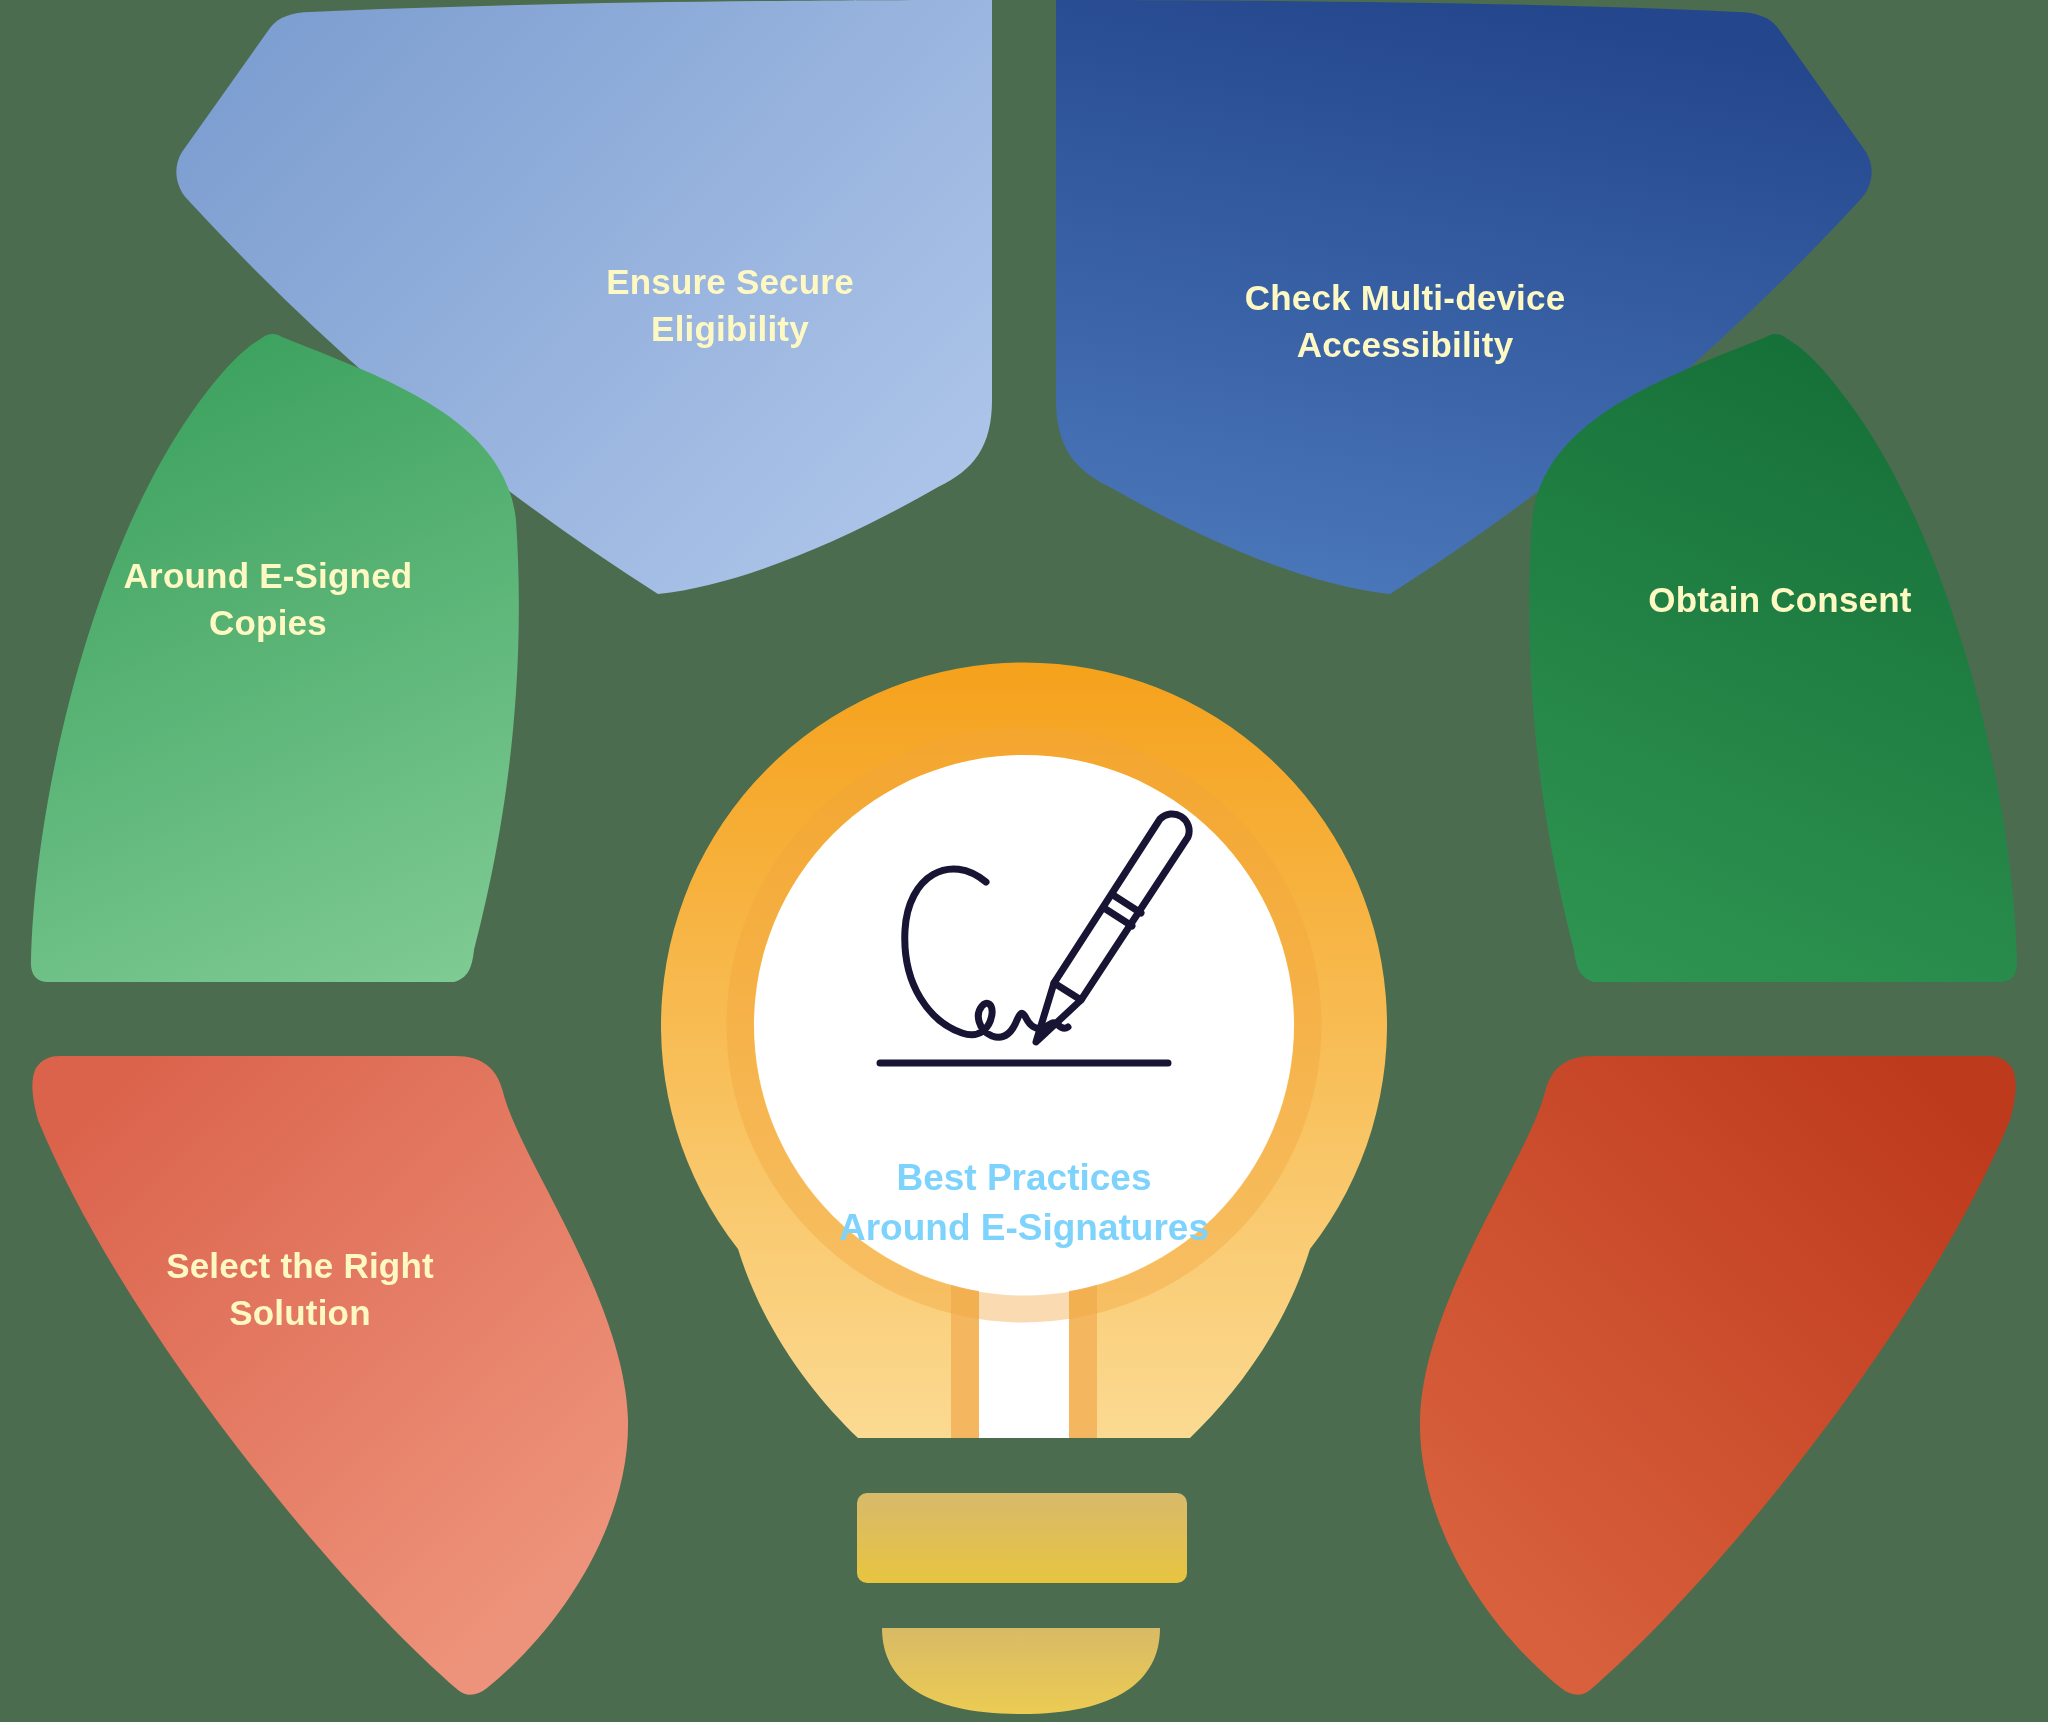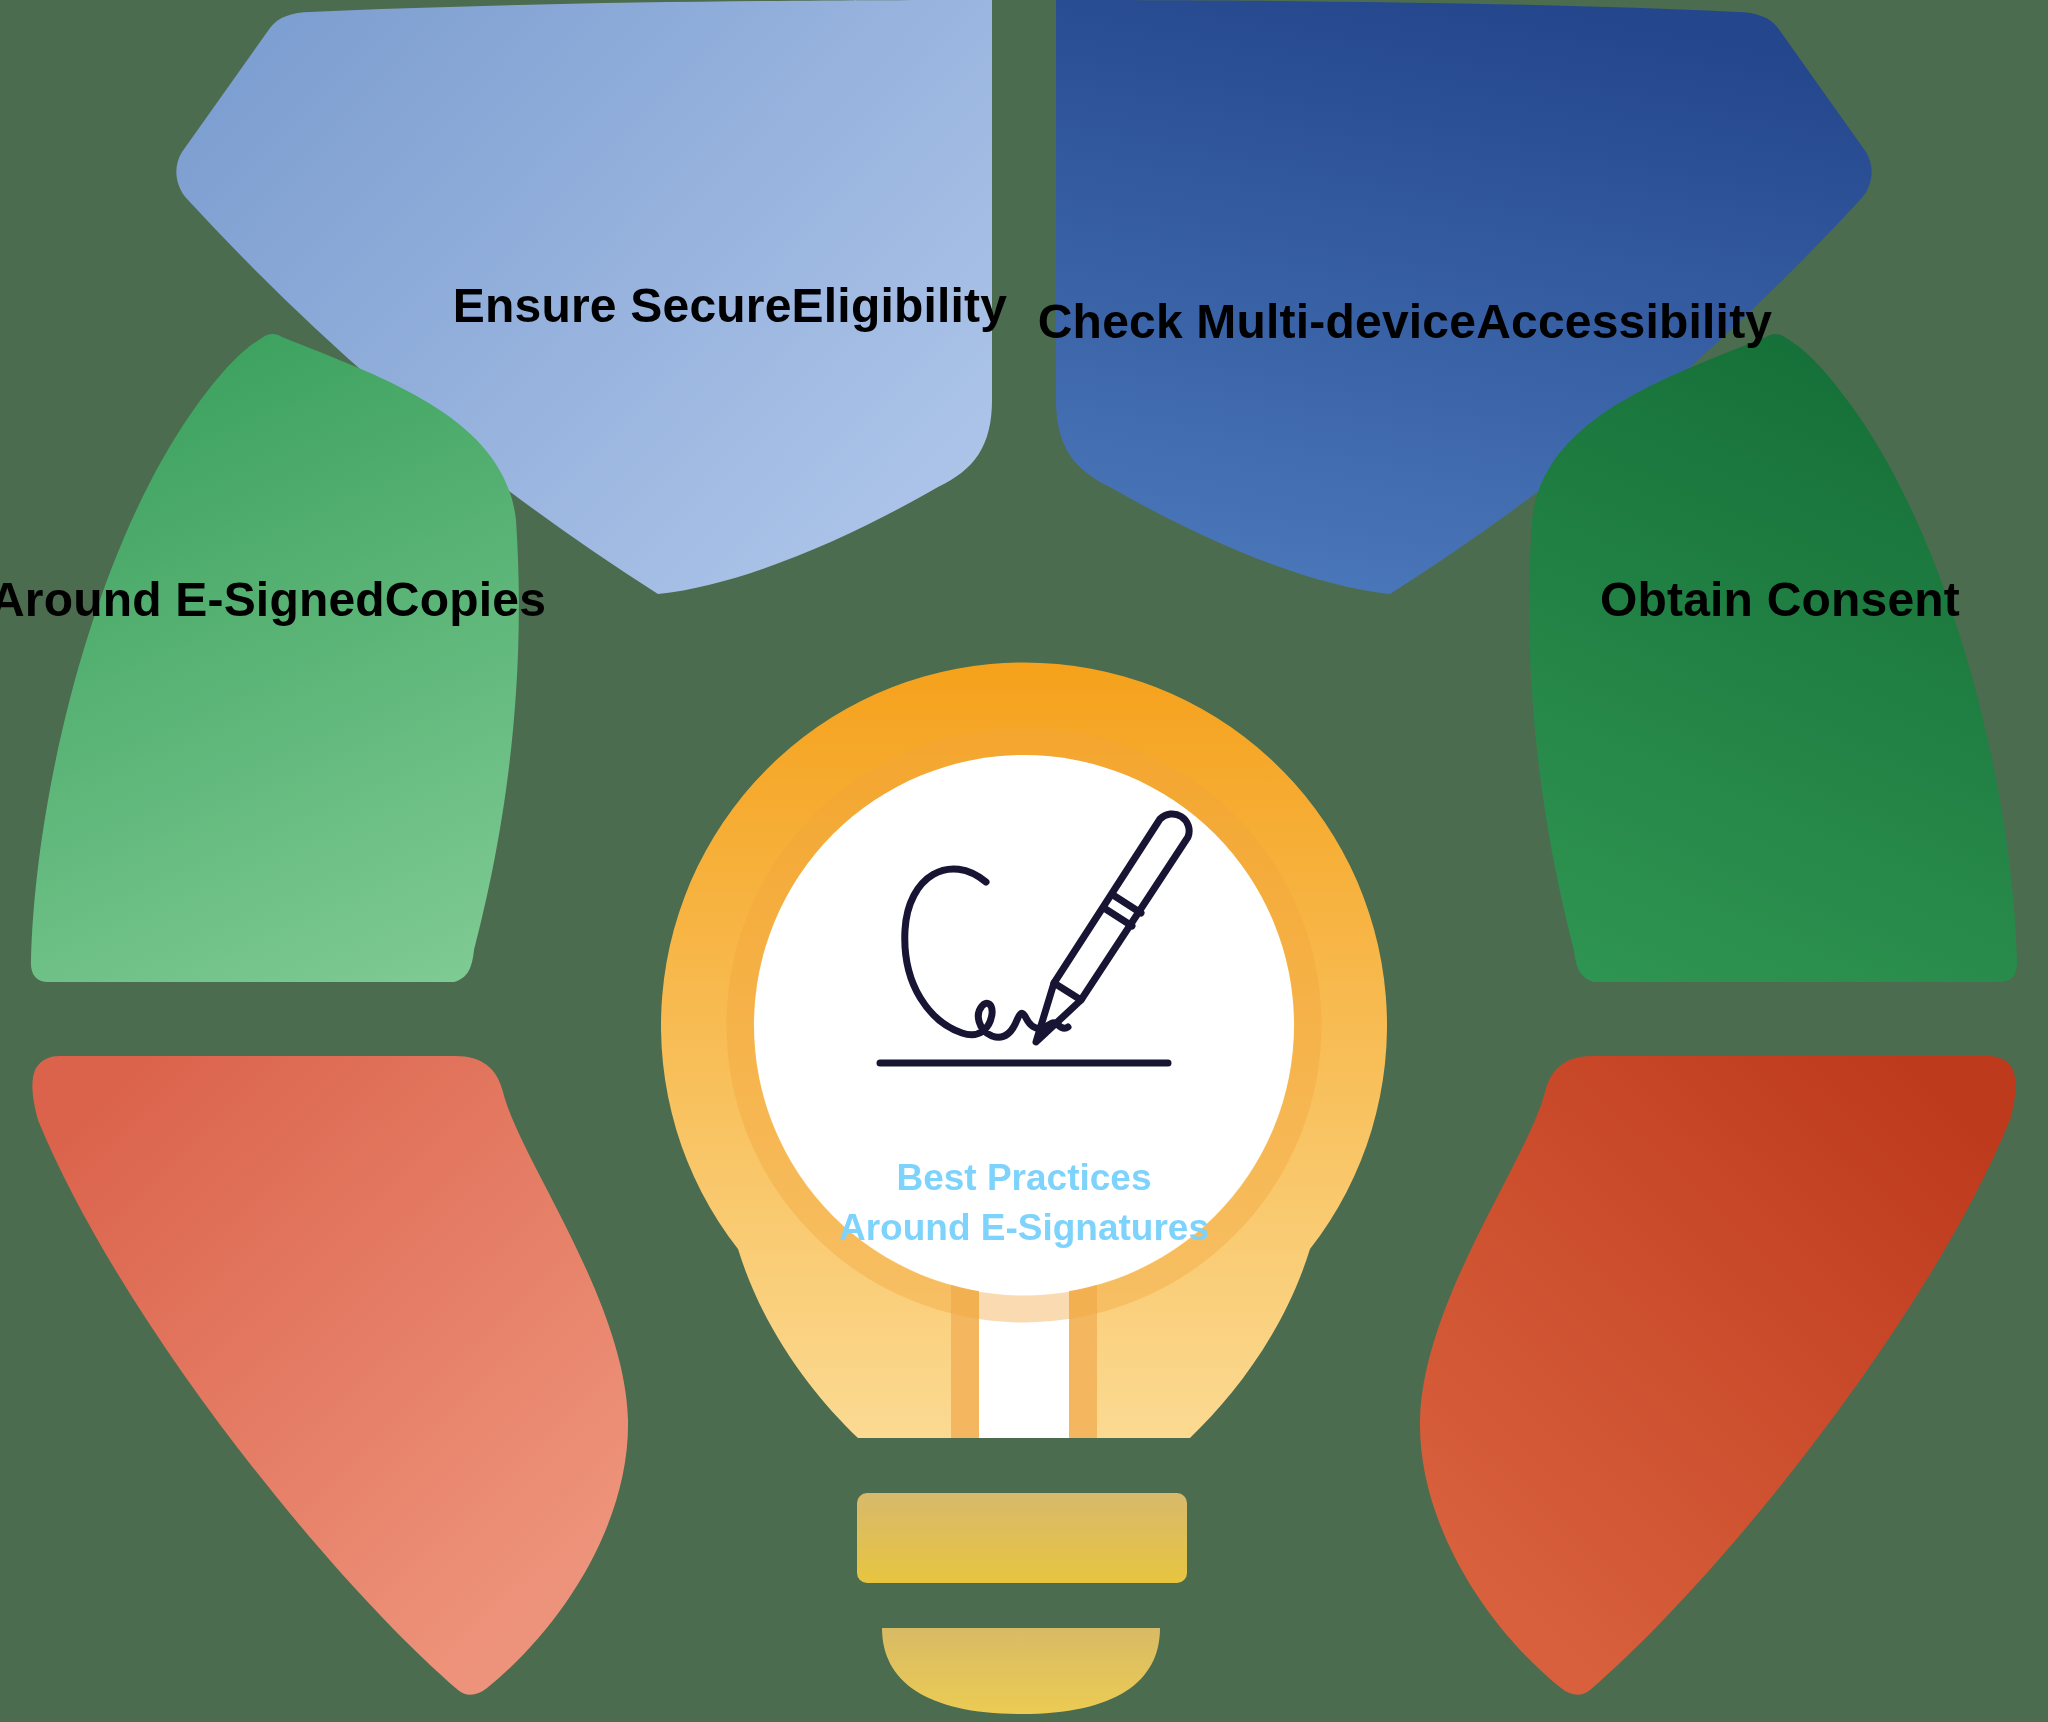--- a/index.html
+++ b/index.html
@@ -7,23 +7,23 @@
     position:relative;
     width:2048px;height:1722px;
     overflow:hidden;
     background:#4B6C4E;
     font-family:"Liberation Sans", sans-serif;
   }
   .stage svg{position:absolute;left:0;top:0;}
   .seg-label{
     position:absolute;
     transform:translate(-50%,-50%);
-    display:flex;flex-direction:row;align-items:center;justify-content:center;
-    color:#000000;
-    font-size:48px;font-weight:700;line-height:47px;
+    display:flex;flex-direction:column;align-items:center;justify-content:center;
+    color:#fef9c3;
+    font-size:35px;font-weight:700;line-height:47px;
     text-align:center;white-space:nowrap;
     letter-spacing:0.2px;
   }
   .center-title{
     position:absolute;
     transform:translate(-50%,-50%);
     display:flex;flex-direction:column;align-items:center;
     color:#7dd3fc;
     font-size:37px;font-weight:700;line-height:50px;
     text-align:center;white-space:nowrap;
@@ -185,20 +185,24 @@
 
   <div class="seg-label" style="left:268px;top:599px;">
     <span>Around E-Signed</span>
     <span>Copies</span>
   </div>
 
   <div class="seg-label" style="left:1780px;top:599px;">
     <span>Obtain Consent</span>
   </div>
 
+  <div class="seg-label" style="left:300px;top:1289px;">
+    <span>Select the Right</span>
+    <span>Solution</span>
+  </div>
 
 
   <div class="center-title" style="left:1024px;top:1203px;">
     <span>Best Practices</span>
     <span>Around E-Signatures</span>
   </div>
 
 </div>
 
 </body></html>

